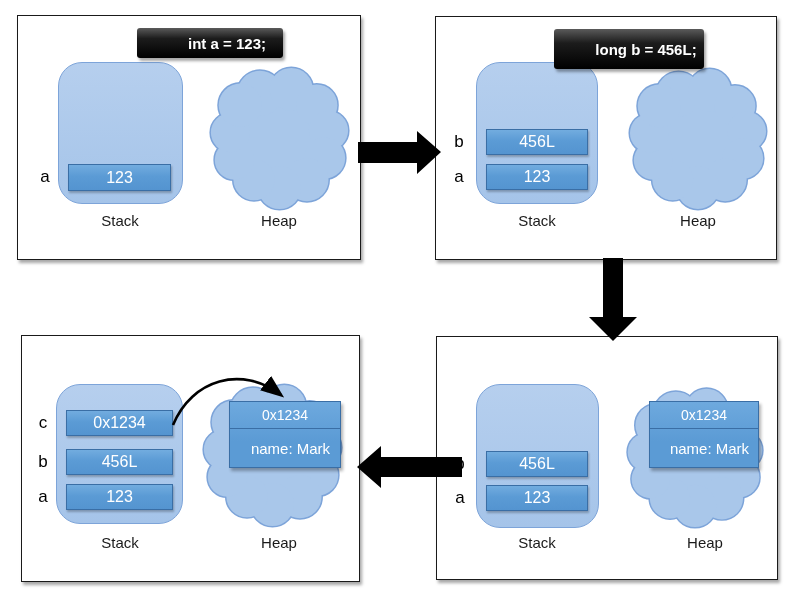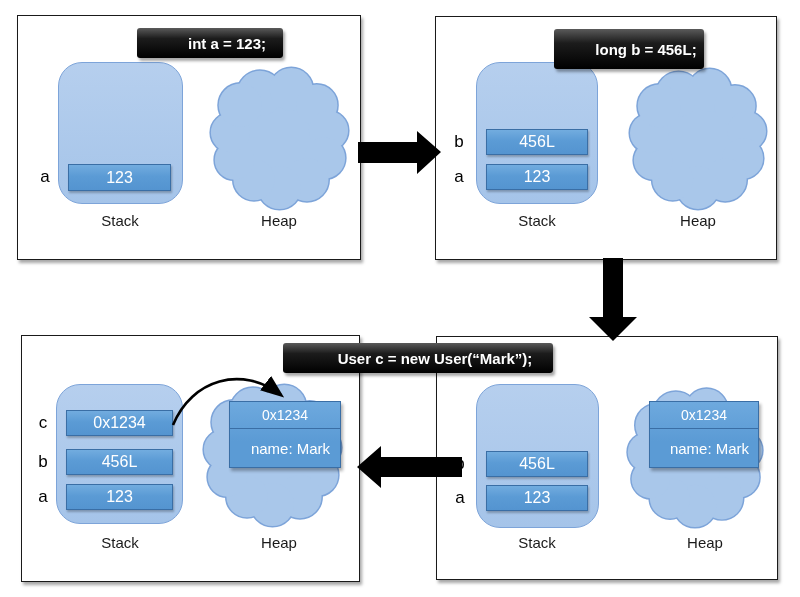--- a/index.html
+++ b/index.html
@@ -175,23 +175,20 @@
     <svg class="refsvg" style="left:120px;top:15px;" width="170" height="90" viewBox="0 0 170 90">
       <defs>
         <marker id="refhead" markerWidth="9" markerHeight="7" refX="7.5" refY="3.5" orient="auto">
           <path d="M0,0 L9,3.5 L0,7 Z" fill="#000000"></path>
         </marker>
       </defs>
       <path d="M31,74 C 50,28 100,14 139,44" fill="none" stroke="#000000" stroke-width="2.6" marker-end="url(#refhead)"></path>
     </svg>
   </div>
 
-  <div class="codebox" style="left:283px;top:343px;width:236px;height:30px;">
-    <span>User c = new User(“Mark”);</span>
-  </div>
 
   <svg class="overlay" width="800" height="597" viewBox="0 0 800 597">
     <polygon points="358,142 417,142 417,131 441,152 417,174 417,163 358,163" fill="#000000"></polygon>
     <polygon points="603,258 623,258 623,317 637,317 613,341 589,317 603,317" fill="#000000"></polygon>
     <polygon points="462,457 462,477 381,477 381,488 357,467 381,446 381,457" fill="#000000"></polygon>
   </svg>
 
 </div>
 
 </body></html>

